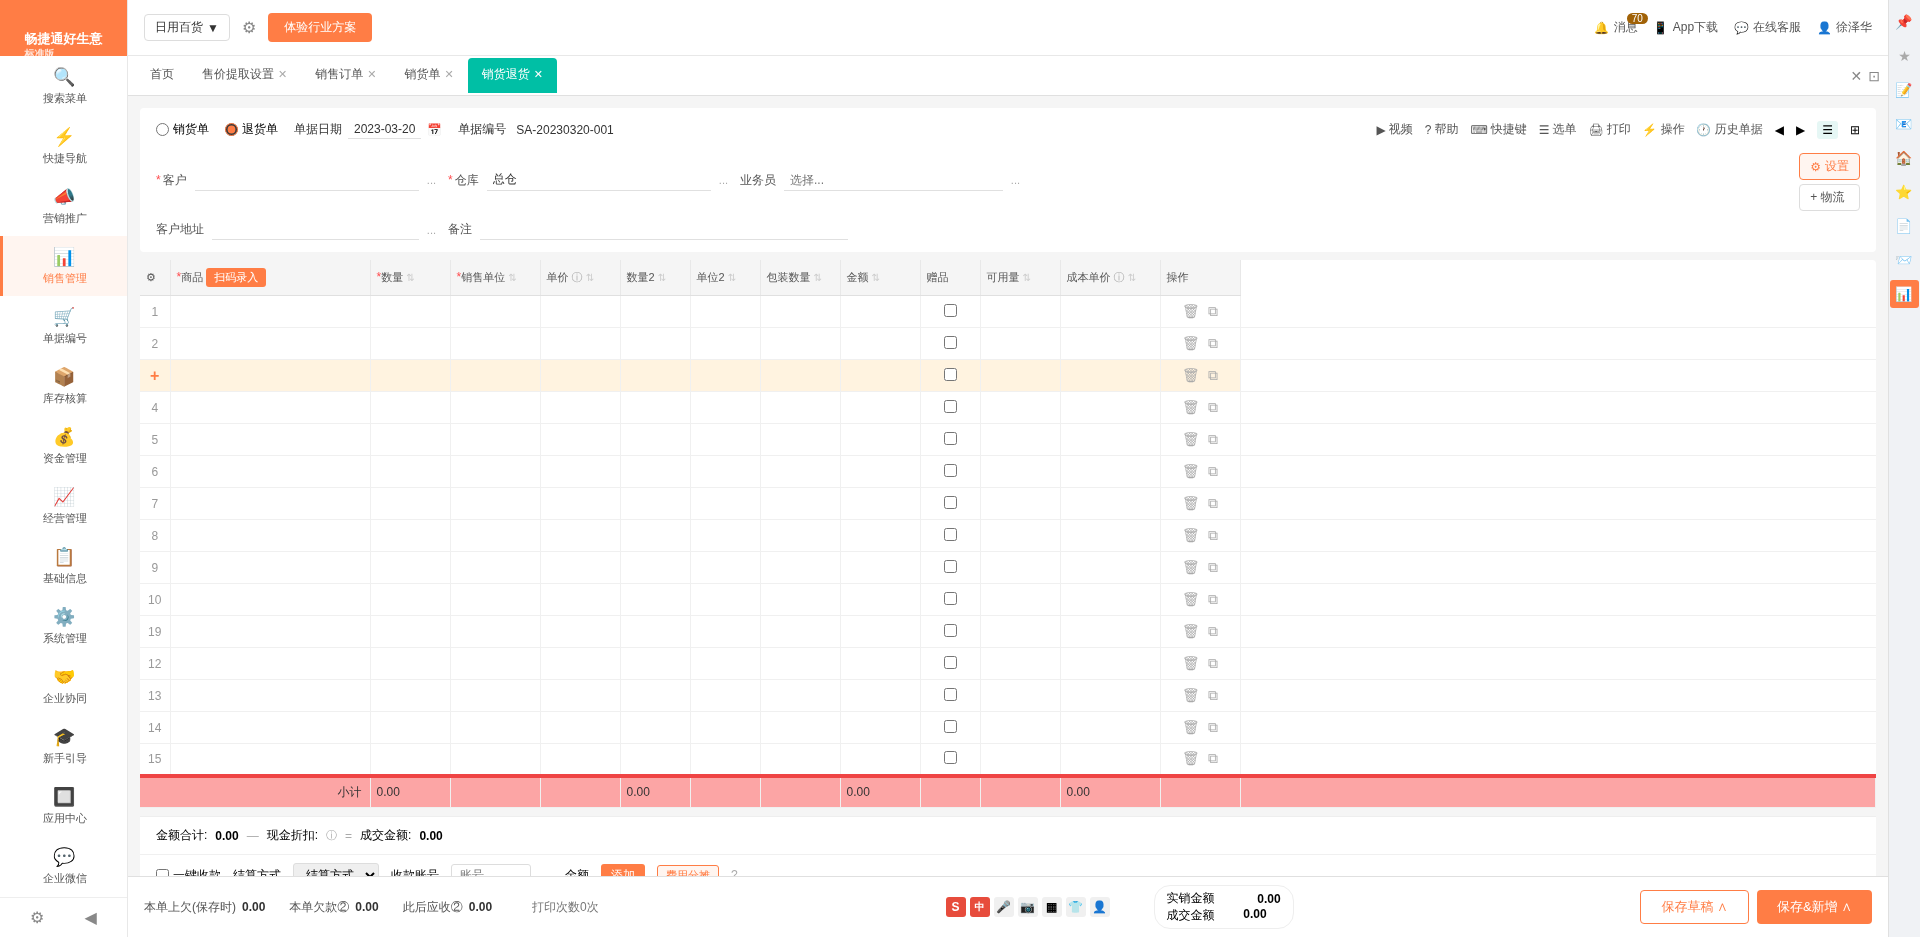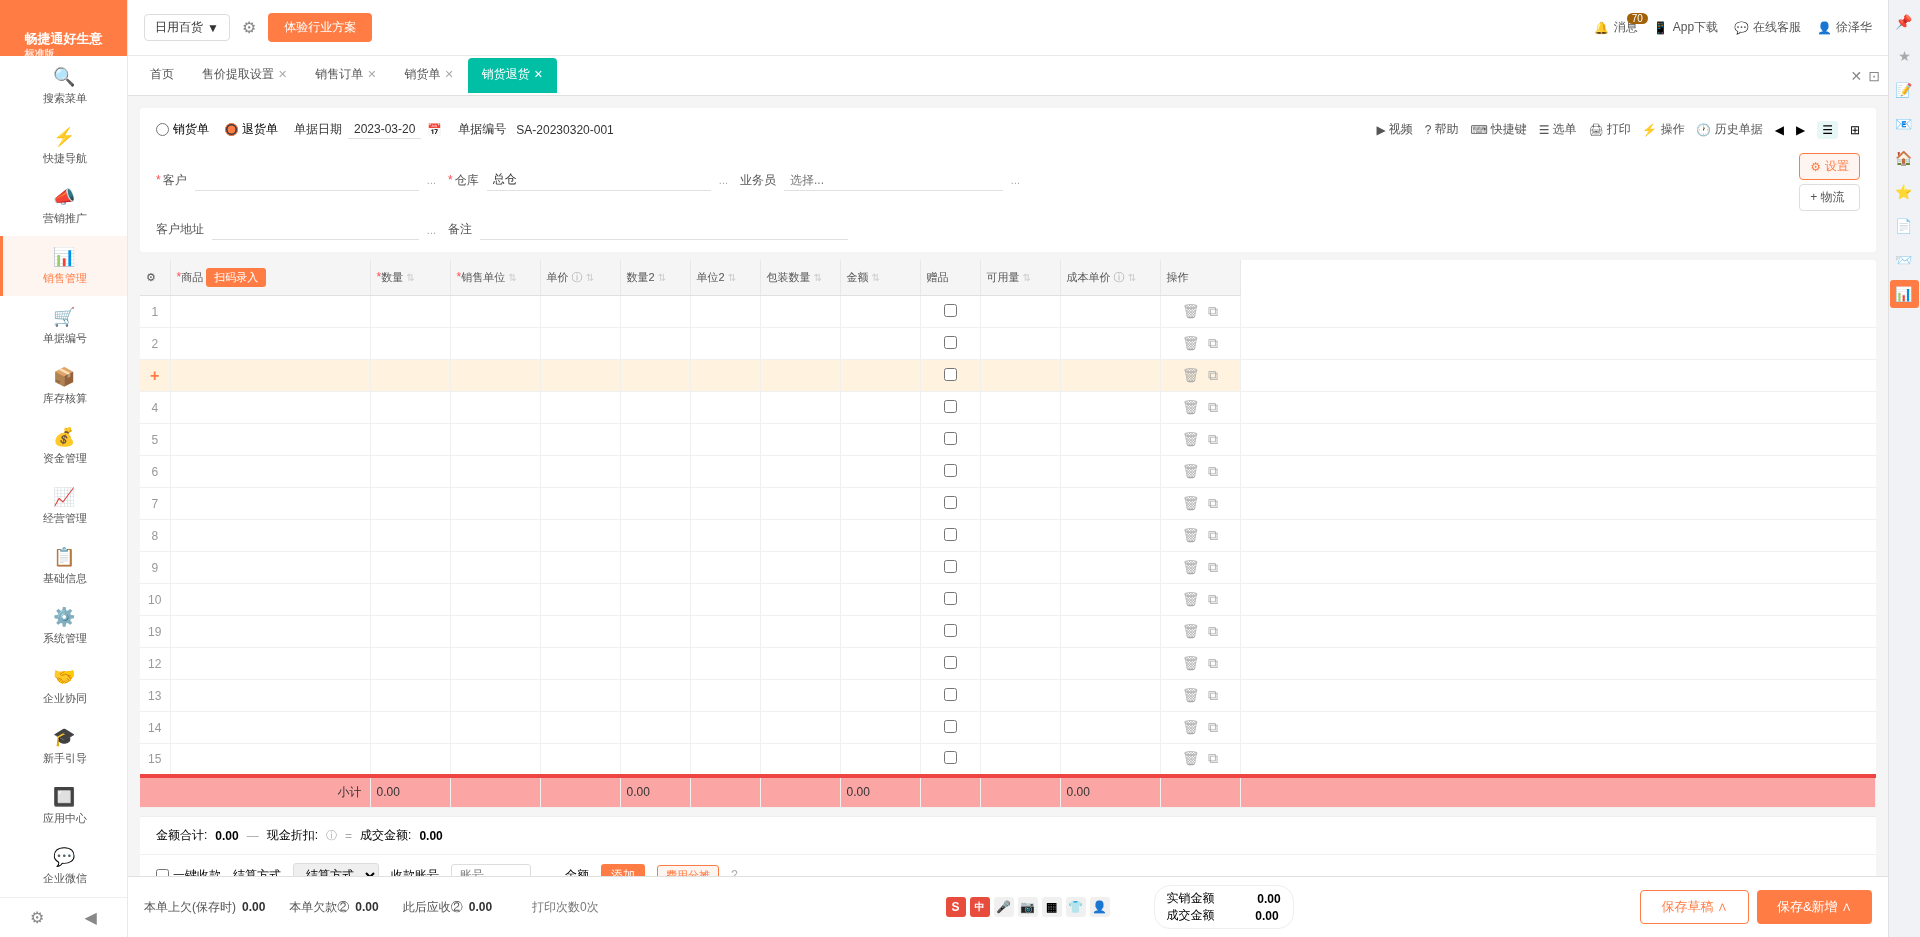--- a/index.html
+++ b/index.html
@@ -739,21 +739,21 @@
       <div class="status-icon" style="background:#f0f0f0;font-size:12px;">▦</div>
       <div class="status-icon" style="background:#f0f0f0;font-size:12px;">👕</div>
       <div class="status-icon" style="background:#f0f0f0;font-size:12px;">👤</div>
     </div>
 
     <div style="margin-left:20px; background:#fff; padding:4px 12px; border:1px solid #eee; border-radius:16px;">
       <div style="display:flex; align-items:center; gap:16px;">
         <span>实销金额</span>
         <span style="font-weight:bold;min-width:50px;text-align:right;">0.00</span>
       </div>
-      <div style="display:flex; align-items:center; gap:14px;">
+      <div style="display:flex; align-items:flex-start; gap:2px;">
         <span>成交金额</span>
         <span style="font-weight:bold;min-width:50px;text-align:right;">0.00</span>
       </div>
     </div>
 
     <div class="save-btns">
       <button class="btn-draft">保存草稿 ∧</button>
       <button class="btn-save-new">保存&amp;新增 ∧</button>
     </div>
   </div>

